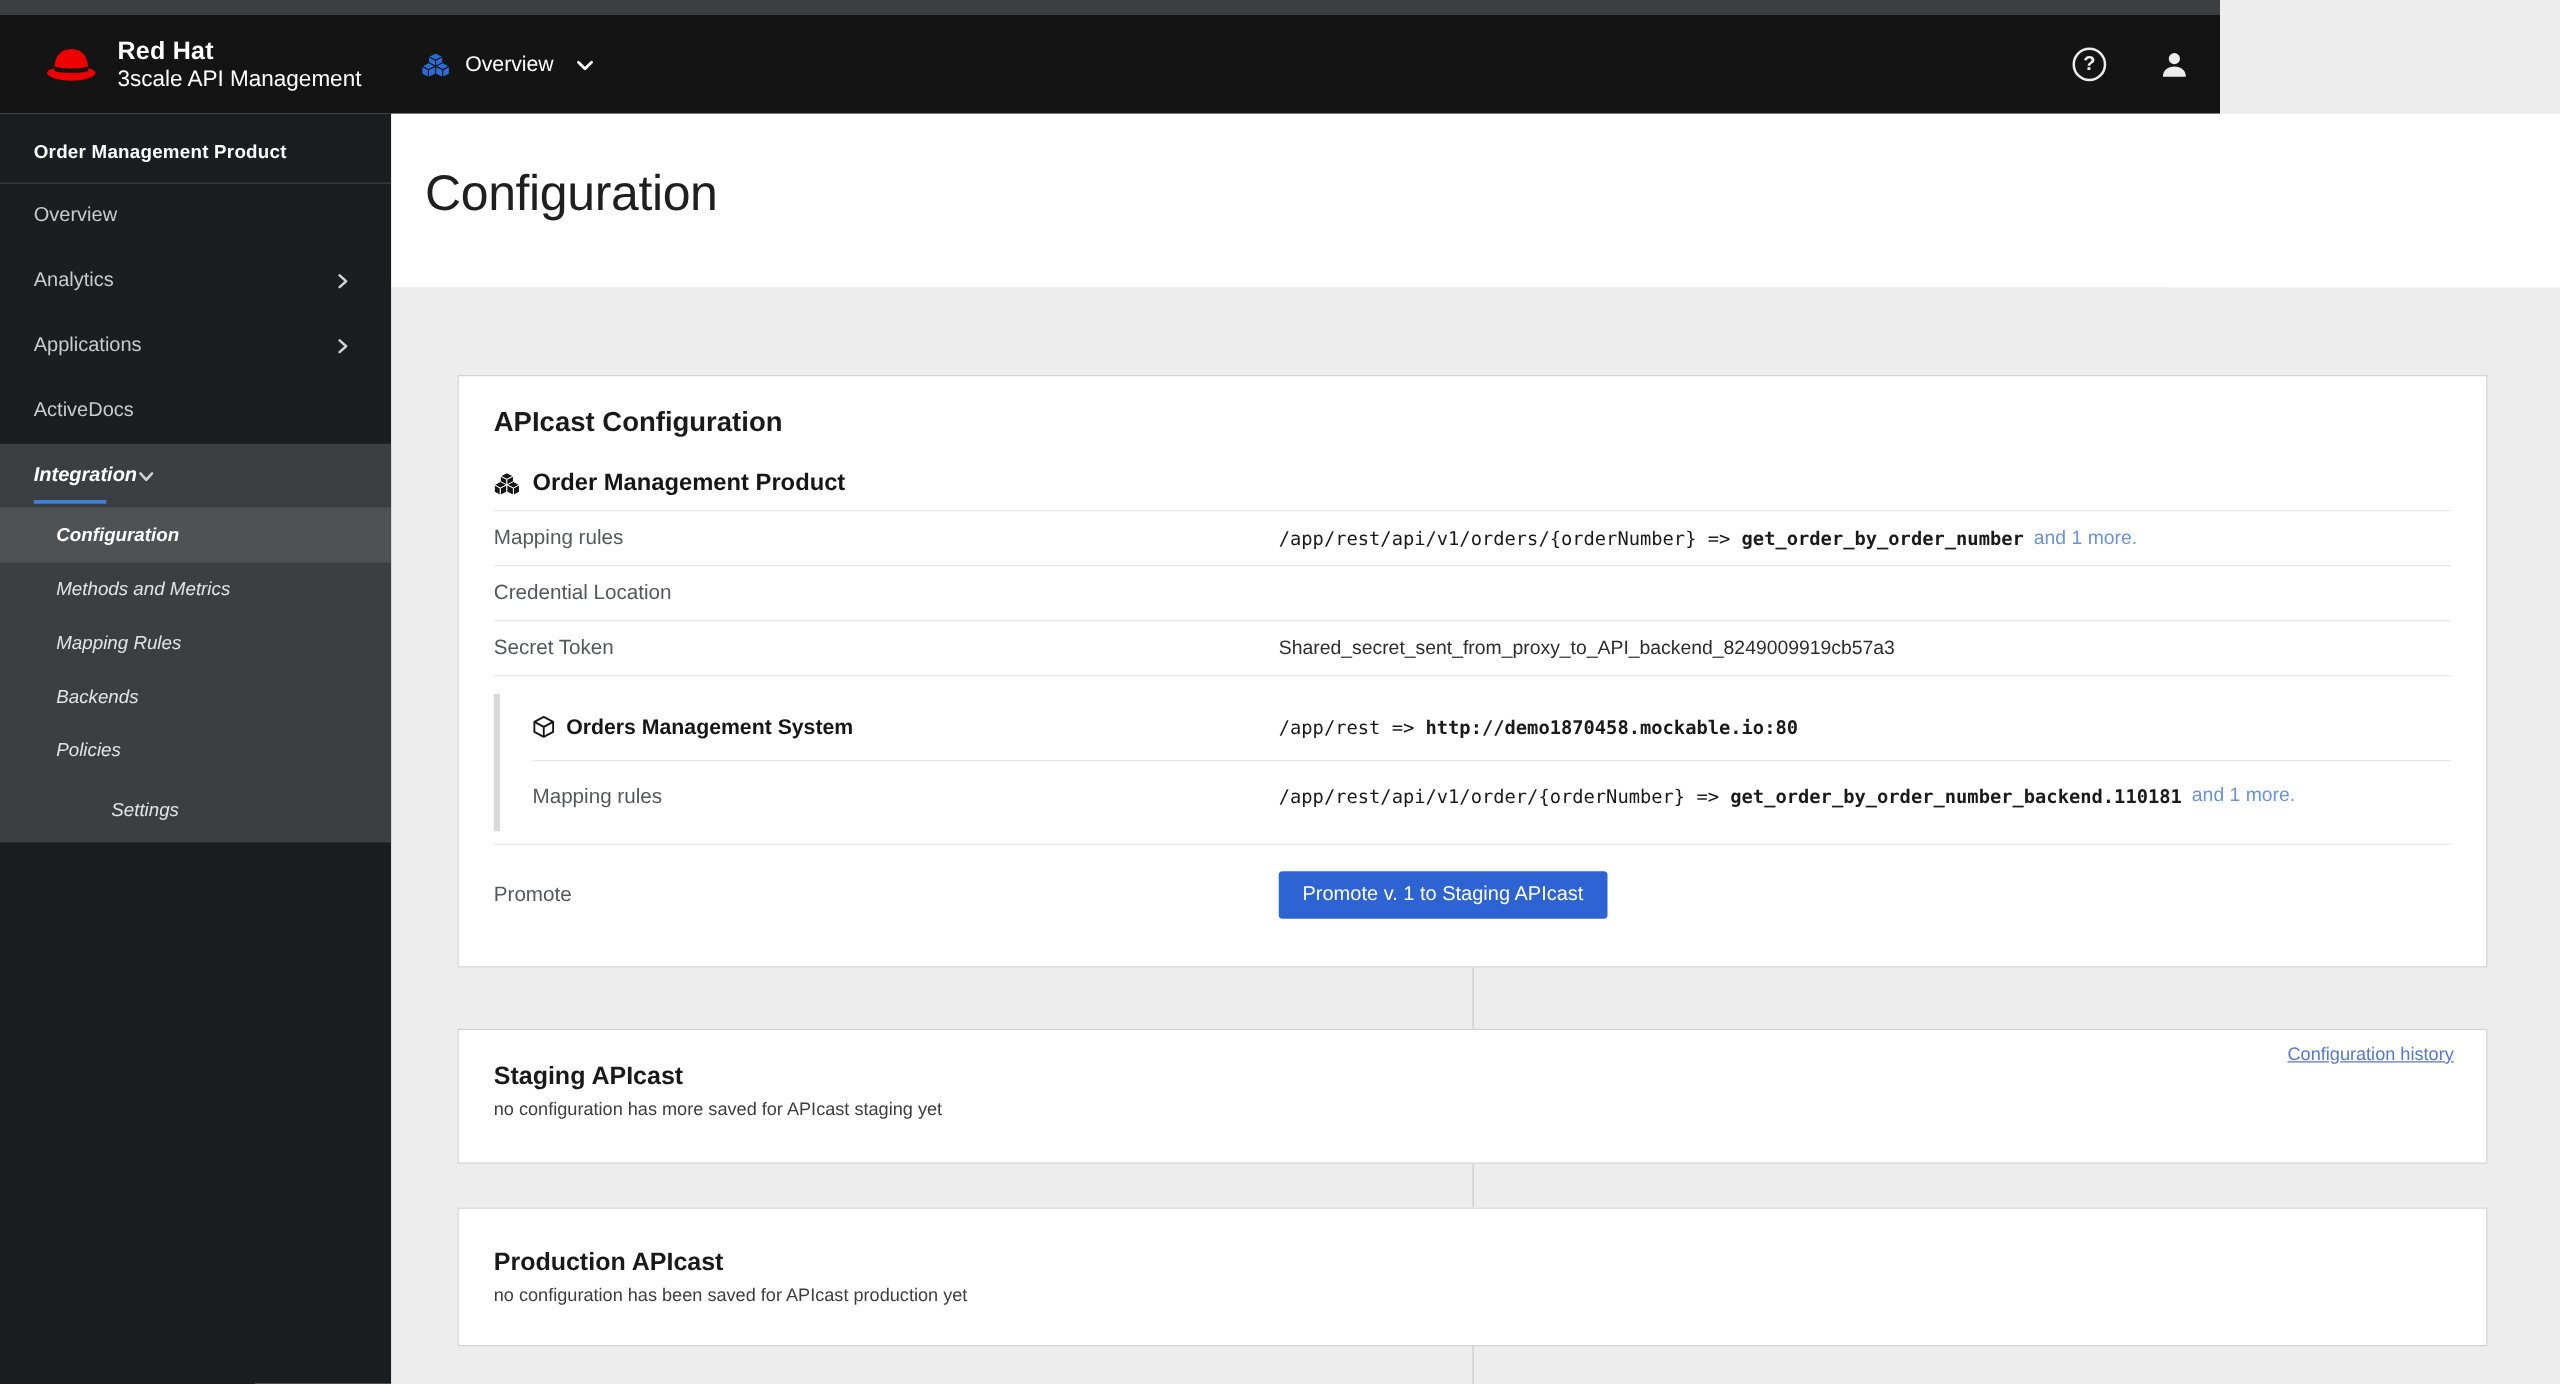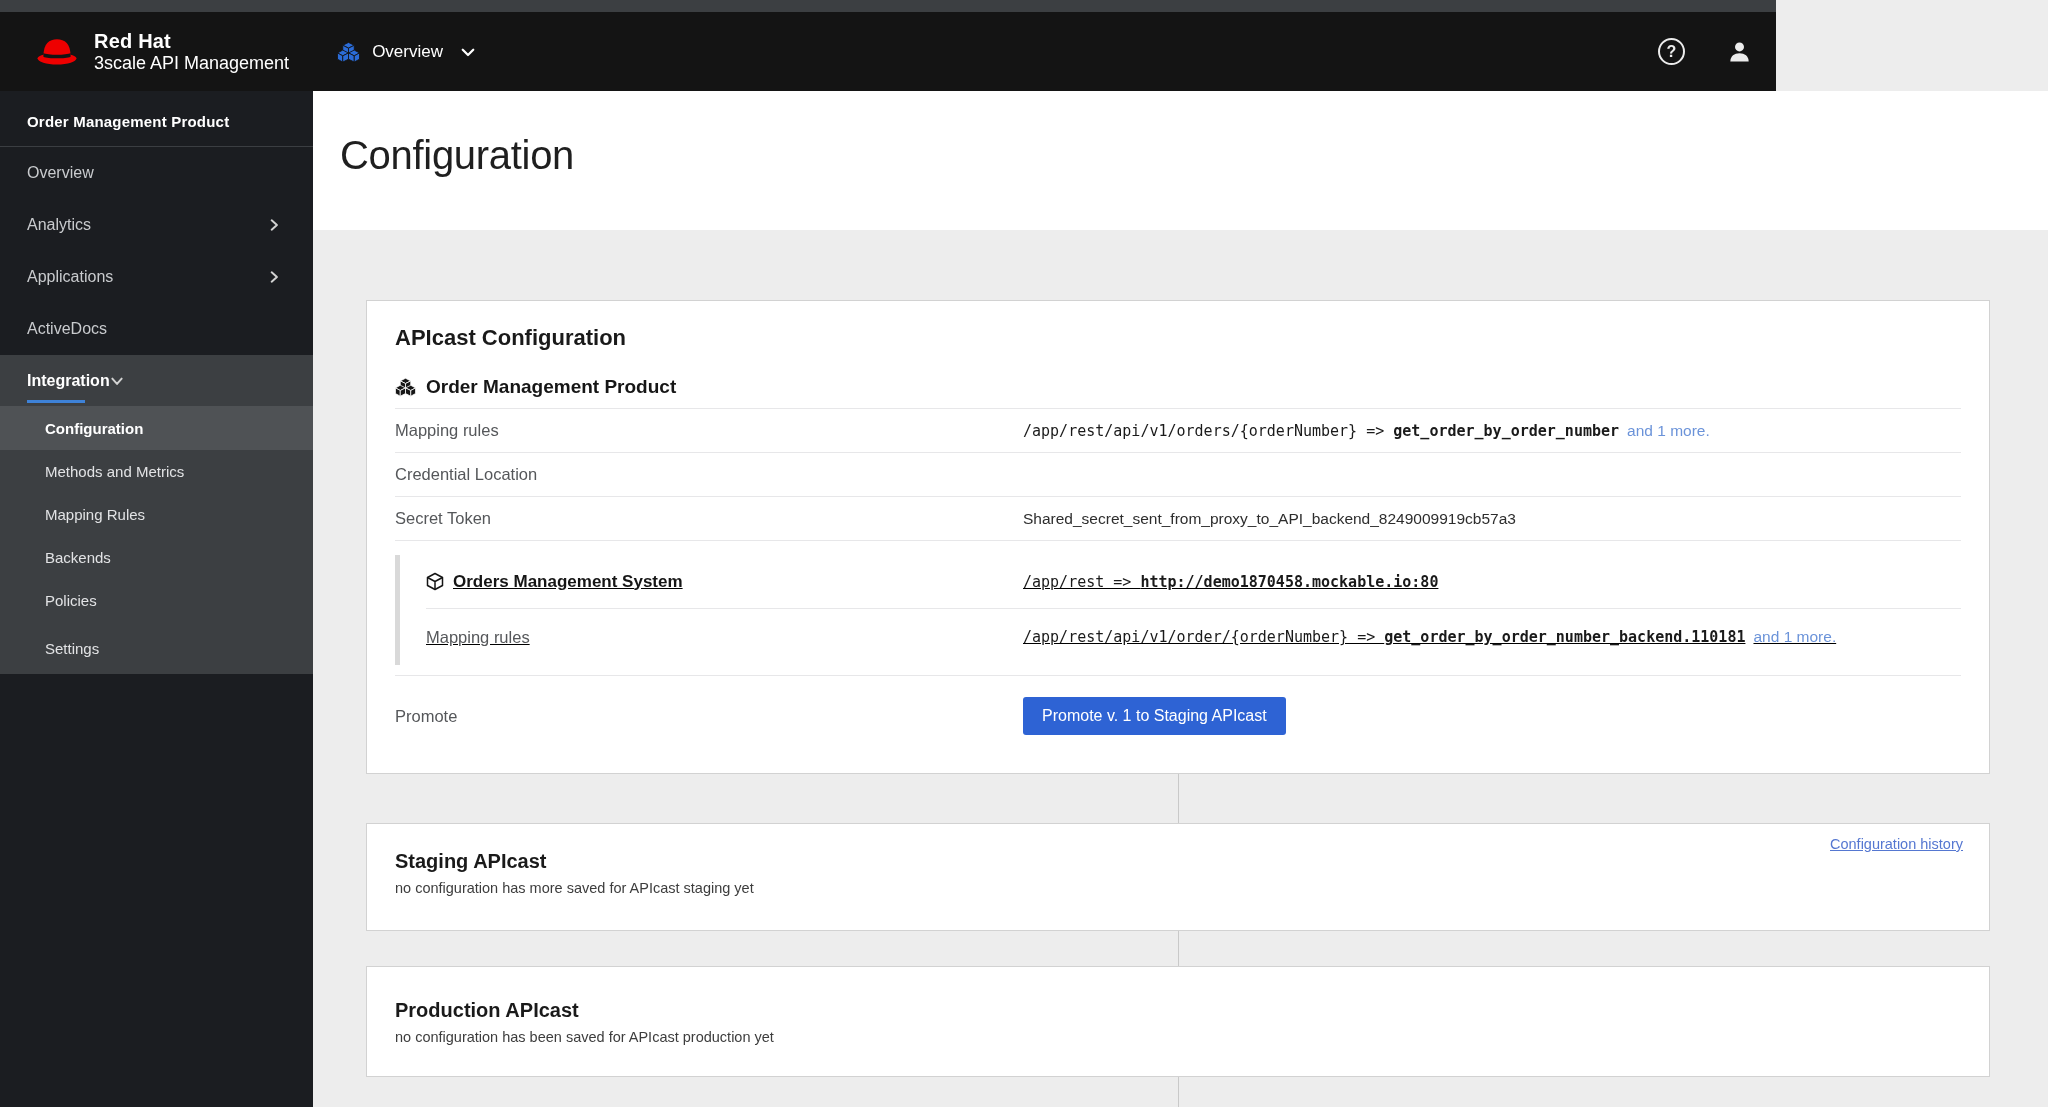--- a/index.html
+++ b/index.html
@@ -21,27 +21,27 @@
   .masthead-right { margin-left:auto; display:flex; align-items:center; gap:42px; padding-right:6px; }
   .help-icon { width:27px; height:27px; border:2px solid #ececec; border-radius:50%; color:#ececec;
                font-size:16px; font-weight:700; display:flex; align-items:center; justify-content:center; cursor:pointer; }
 
   
   .sidebar { position:absolute; left:0; top:91px; width:313px; height:1016px; background:#1b1d21; color:#c9cbce; }
   .sidebar-title { padding:22px 26px 16px 27px; color:#fff; font-size:15px; font-weight:700; letter-spacing:.2px; }
   .sidebar-divider { border-bottom:1px solid #3b3e42; }
   .side-item { height:52px; display:flex; align-items:center; padding:0 32px 0 27px; font-size:16px; cursor:pointer; }
   .side-item .spacer { flex:1; }
-  .integration-block { background:#3c3f42; }
+  .integration-block { background:#3c3f42;font-style:italic; }
   .integration-header { position:relative; height:51px; display:flex; align-items:center; padding:0 32px 0 27px;
                         color:#fff; font-weight:700; font-size:16px; cursor:pointer; }
   .integration-underline { position:absolute; left:27px; bottom:3px; width:58px; height:3px; background:#3e82d8; }
   .sub-item { height:43px; display:flex; align-items:center; padding-left:45px; font-size:15px; color:#e2e3e5; cursor:pointer; }
   .sub-item.active { background:#4f5255; color:#fff; font-weight:700; height:44px; }
-  .sub-item.last { height:52px; }
+  .sub-item.last { height:52px;margin-left:44px; }
 
   
   .page-header { position:absolute; left:313px; top:91px; width:1735px; height:139px; background:#fff; }
   .page-title { padding:42px 0 0 27px; font-size:40px; font-weight:400; color:#1f1f1f; letter-spacing:-.3px; }
 
   
   .content { position:absolute; left:313px; top:230px; width:1423px; height:877px; background:#ededed; }
   .card { position:absolute; left:53px; width:1624px; background:#fff; border:1px solid #d2d2d2; }
   .vline { position:absolute; left:865px; width:1px; background:#c9c9c9; }
 
@@ -52,21 +52,21 @@
   .kv-row { display:flex; align-items:center; height:44px; border-bottom:1px solid #e7e7e9; }
   .kv-label { flex:0 0 628px; font-size:16.5px; color:#55575a; }
   .kv-value { flex:1; display:flex; align-items:center; min-width:0; }
   .mono { font-family:"DejaVu Sans Mono","Liberation Mono",monospace; font-size:15px; color:#1a1a1a; white-space:pre; }
   .mono-bold { font-weight:700; }
   .plain-value { font-size:15.5px; color:#2d2d2d; }
   .more-link { margin-left:8px; font-size:15.5px; color:#6b93d9; cursor:pointer; }
 
   .backend-block { display:flex; margin-top:14px; }
   .backend-bar { flex:0 0 5px; background:#d9d9d9; margin-right:26px; }
-  .backend-content { flex:1; min-width:0;text-decoration:underline; }
+  .backend-content { flex:1; min-width:0; }
   .backend-title-row { display:flex; align-items:center; height:54px; border-bottom:1px solid #e7e7e9; }
   .backend-title-label { flex:0 0 597px; display:flex; align-items:center; }
   .backend-name { margin-left:9px; font-size:17px; font-weight:700; color:#161616; }
   .backend-map-row { display:flex; align-items:center; height:56px; }
   .backend-map-row .kv-label { flex:0 0 597px; }
 
   .promote-divider { border-top:1px solid #e7e7e9; margin-top:10px; }
   .promote-row { display:flex; align-items:center; margin-top:8px; height:64px; }
   .promote-btn { background:#2e63d4; color:#fff; border:none; border-radius:3px; font-family:"Liberation Sans",sans-serif;
                  font-size:16px; padding:10px 19px; cursor:pointer; }

